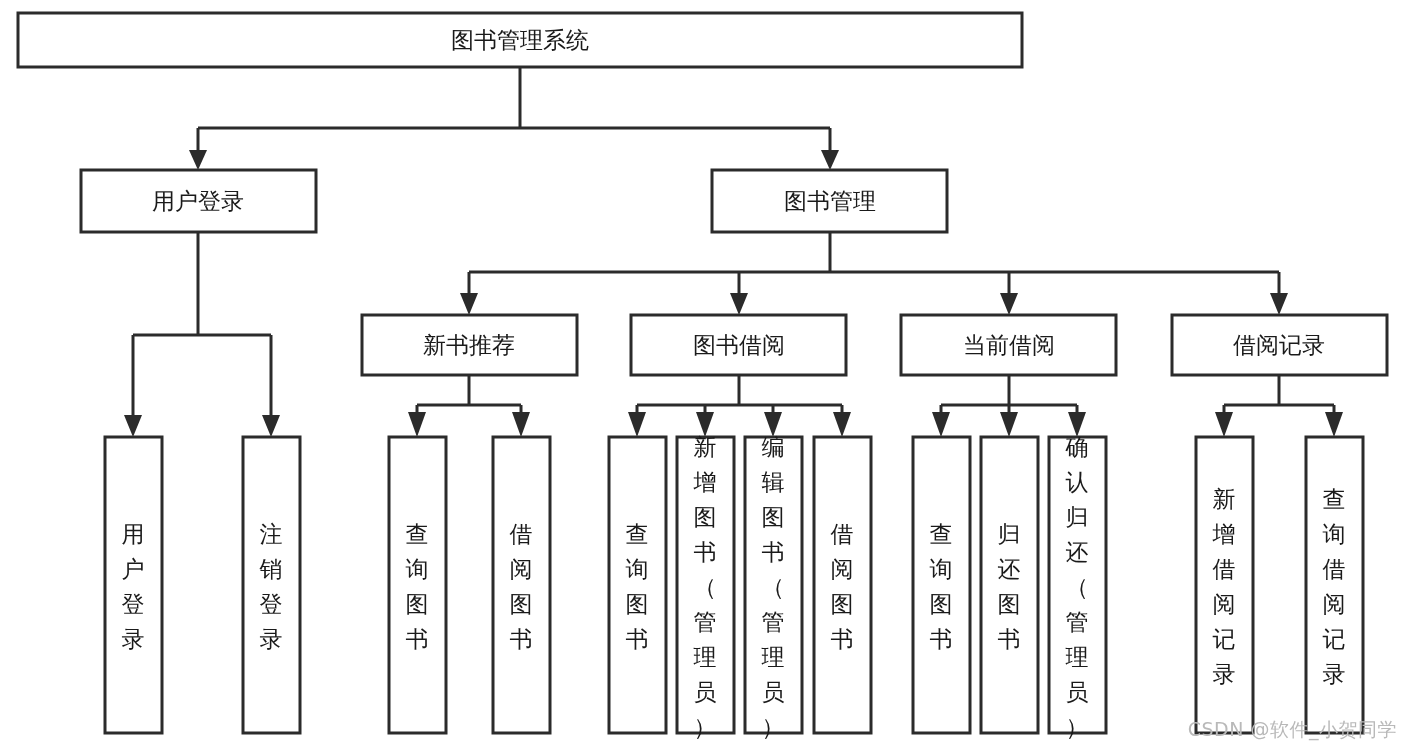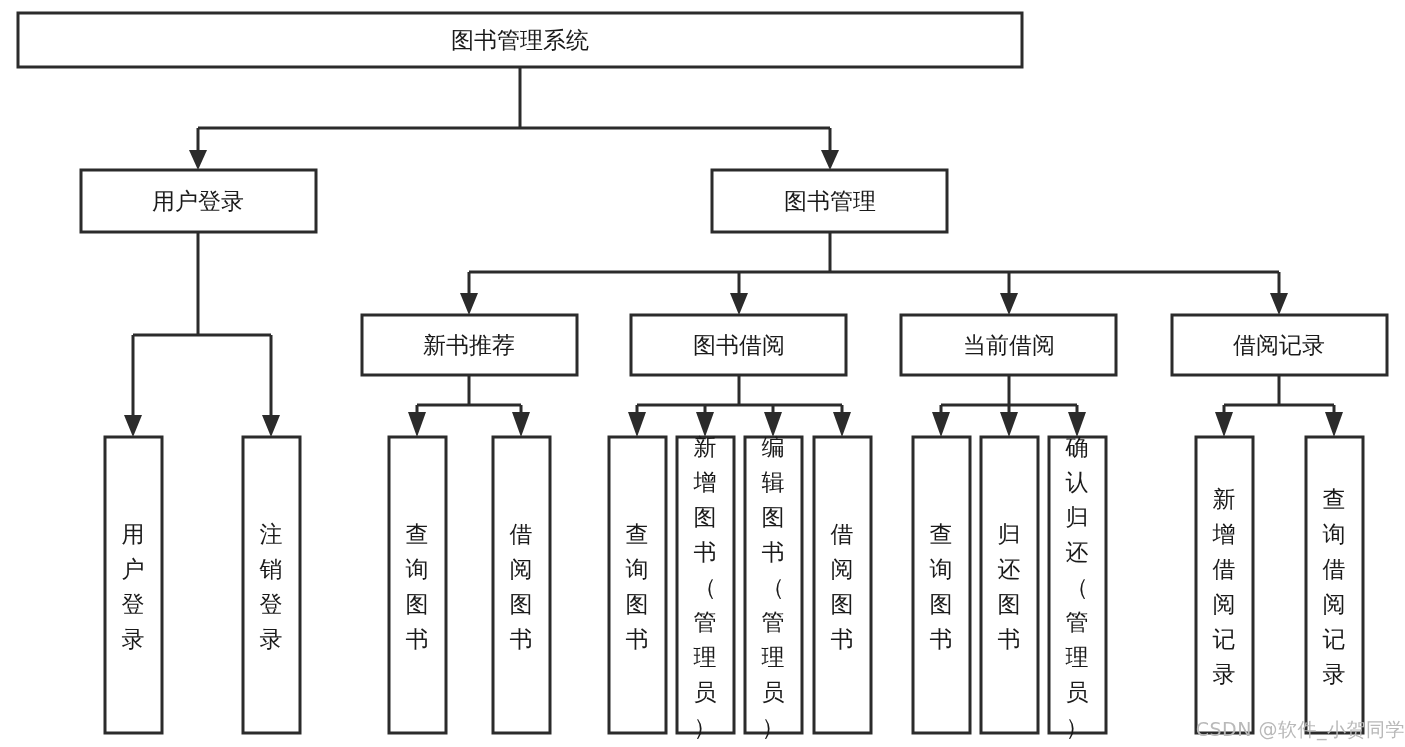--- a/index.html
+++ b/index.html
@@ -26,21 +26,21 @@
     dominant-baseline:middle;
   }
   .leaf-label{
     font-family:"DejaVu Sans","Liberation Sans",sans-serif;
     font-size:23px;
     fill:#1a1a1a;
     text-anchor:middle;
   }
   .watermark{
     position:absolute;
-    right:0;bottom:4px;
+    right:8px;bottom:4px;
     font-family:"DejaVu Sans","Liberation Sans",sans-serif;
     font-size:19px;
     color:#b9b9b9;
     white-space:nowrap;
     letter-spacing:0.5px;
     user-select:none;
   }
 </style>
 </head>
 <body>

